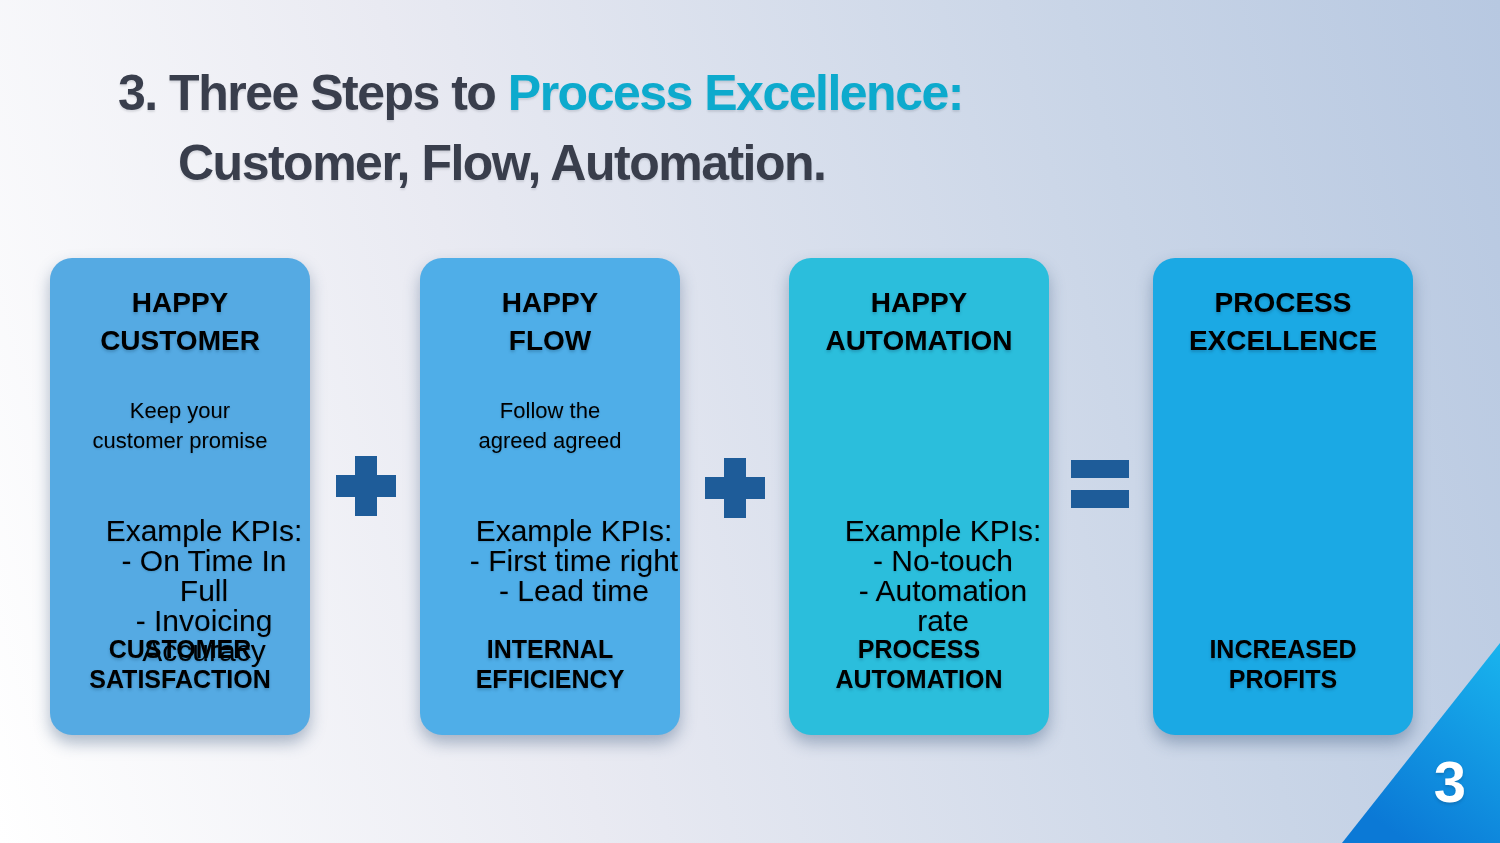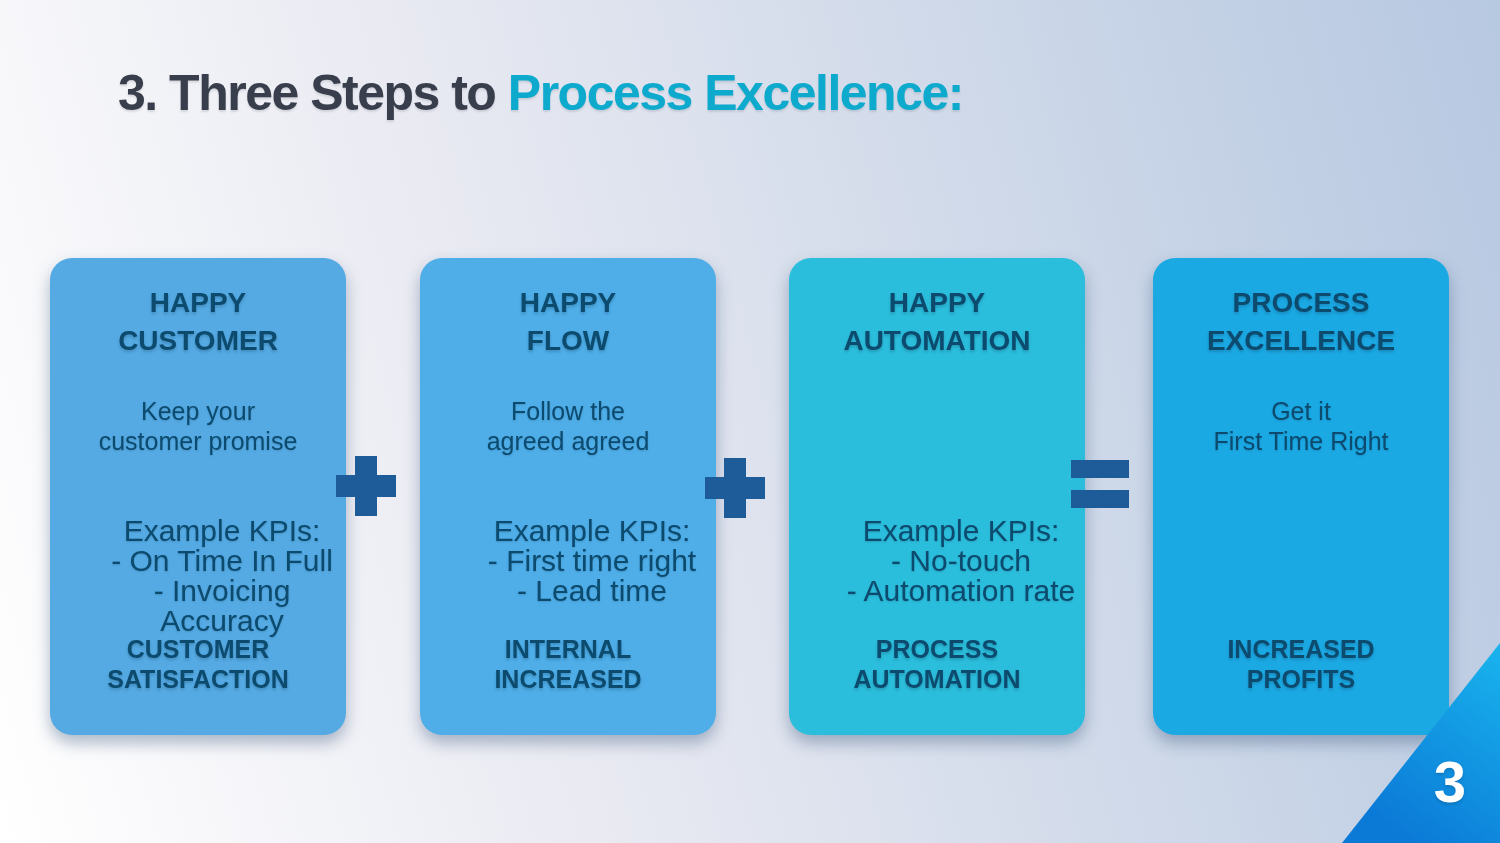--- a/index.html
+++ b/index.html
@@ -19,37 +19,37 @@
   .title-block{
     position:absolute; left:118px; top:58px;
     font-weight:bold; font-size:50px; line-height:70px;
     letter-spacing:-1.5px;
     text-shadow:0 2px 2px rgba(60,65,80,0.15);
   }
   .title-line2{ display:block; padding-left:60px; }
 
   
   .card{
-    position:absolute; top:258px; width:296px; height:477px;
+    position:absolute; top:258px; width:260px; height:477px;
     border-radius:22px;
     box-shadow:0 8px 16px rgba(45,75,115,0.38);
-    color:#0c4a6e; text-align:center;
+    color:#000000; text-align:center;
   }
   .card-1{ left:50px; }
   .card-2{ left:420px; }
   .card-3{ left:789px; }
   .card-4{ left:1153px; }
 
   .card h2, .card p{ white-space:pre-line; position:absolute; left:0; right:0; }
   .card h2{
     top:26px; font-size:28px; line-height:38px; font-weight:bold;
     text-shadow:0 2px 3px rgba(15,60,95,0.28);
   }
   .card-desc{
-    top:138px; font-size:25px; line-height:30px; font-weight:normal;
+    top:138px; font-size:22px; line-height:30px; font-weight:normal;
     text-shadow:0 1px 2px rgba(15,60,95,0.22);
   }
   .card-kpis{
     top:258px; font-size:30px; line-height:30px; font-weight:normal;
     text-shadow:0 1px 2px rgba(15,60,95,0.22);
     margin-left:48px;
   }
   .card-outcome{
     top:376px; font-size:25px; line-height:30px; font-weight:bold;
     text-shadow:0 2px 3px rgba(15,60,95,0.28);
@@ -77,20 +77,21 @@
     text-shadow:0 2px 3px rgba(10,50,90,0.25);
   }
 </style>
 </head>
 <body>
 
 <div class="slide">
 
   <h1 class="title-block">
     <span class="title-line1"><span style="color: rgb(57, 62, 76);">3. Three Steps to </span><span style="color: rgb(13, 170, 205);">Process Excellence:</span></span>
+    <span class="title-line2" style="color: rgb(57, 62, 76);">Customer, Flow, Automation.</span>
   </h1>
 
   <section class="card card-1" style="background: rgb(85, 170, 227);">
     <h2>HAPPY
 CUSTOMER</h2>
     <p class="card-desc">Keep your
 customer promise</p>
     <p class="card-kpis">Example KPIs:
 - On Time In Full
 - Invoicing Accuracy</p>
@@ -102,21 +103,21 @@
 
   <section class="card card-2" style="background: rgb(79, 174, 232);">
     <h2>HAPPY
 FLOW</h2>
     <p class="card-desc">Follow the
 agreed agreed</p>
     <p class="card-kpis">Example KPIs:
 - First time right
 - Lead time</p>
     <p class="card-outcome">INTERNAL
-INCREASED</p>
+EFFICIENCY</p>
   </section>
 
   <div class="op plus" style="left: 705px; top: 458px; color: rgb(30, 92, 153);"></div>
 
   <section class="card card-3" style="background: rgb(43, 190, 220);">
     <h2>HAPPY
 AUTOMATION</h2>
     <p class="card-kpis">Example KPIs:
 - No-touch
 - Automation rate</p>
@@ -125,22 +126,20 @@
   </section>
 
   <div class="op equals" style="left: 1071px; top: 460px; color: rgb(30, 92, 153);">
       <i></i>
       <i></i>
     </div>
 
   <section class="card card-4" style="background: rgb(27, 169, 228);">
     <h2>PROCESS
 EXCELLENCE</h2>
-    <p class="card-desc">Get it
-First Time Right</p>
     <p class="card-outcome">INCREASED
 PROFITS</p>
   </section>
 
   <div class="corner-triangle" style="background: linear-gradient(215deg, rgb(25, 180, 238) 0%, rgb(11, 121, 214) 85%);">
     <span class="page-number">3</span>
   </div>
 
 </div>
 

